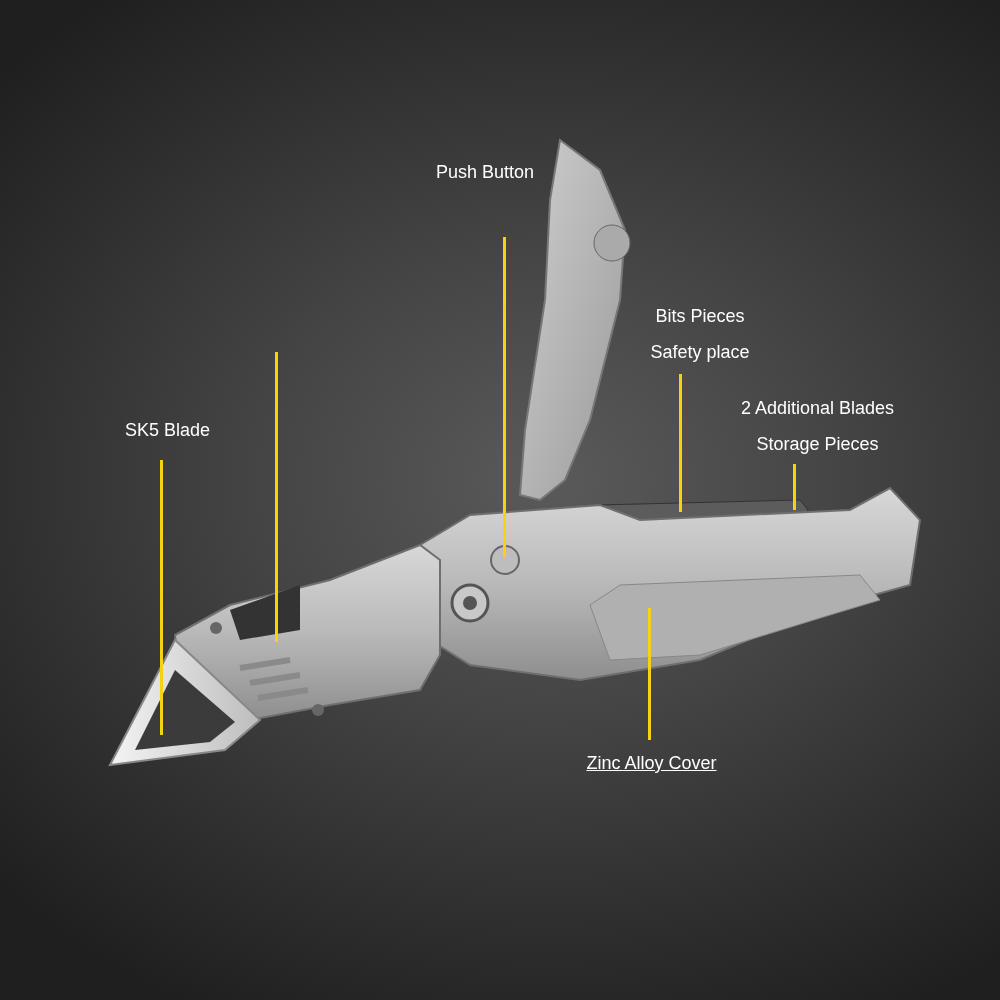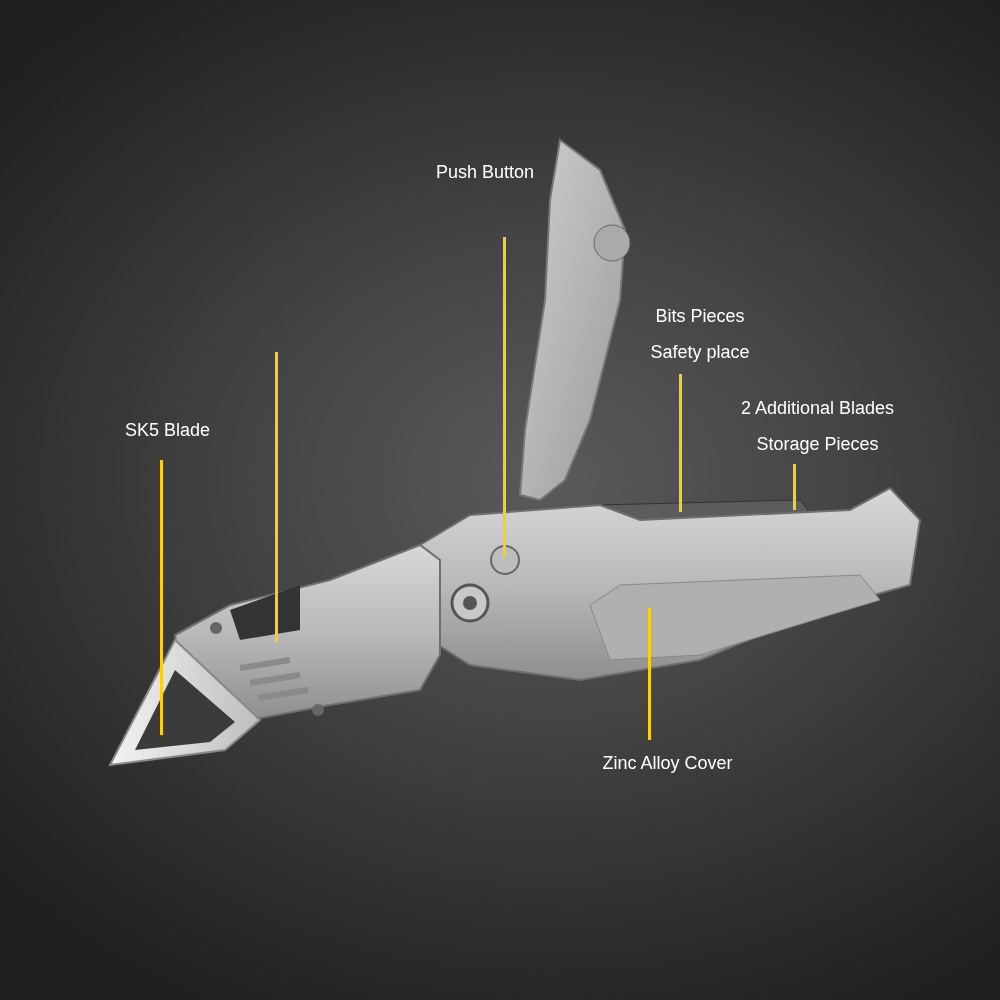--- a/index.html
+++ b/index.html
@@ -73,15 +73,15 @@
 </div>
 <div class="line" style="left:679px;top:374px;height:138px;"></div>
 
 <div class="label" style="left:690px;top:390px;width:255px;">
   <div>2 Additional Blades</div>
   <div>Storage Pieces</div>
 </div>
 <div class="line" style="left:793px;top:464px;height:46px;"></div>
 
 <div class="line" style="left:648px;top:608px;height:132px;"></div>
-<div class="label" style="left:560px;top:745px;width:215px;">
+<div class="label" style="left:544px;top:745px;width:215px;text-decoration:underline;">
   <div>Zinc Alloy Cover</div>
 </div>
 
 </body></html>

